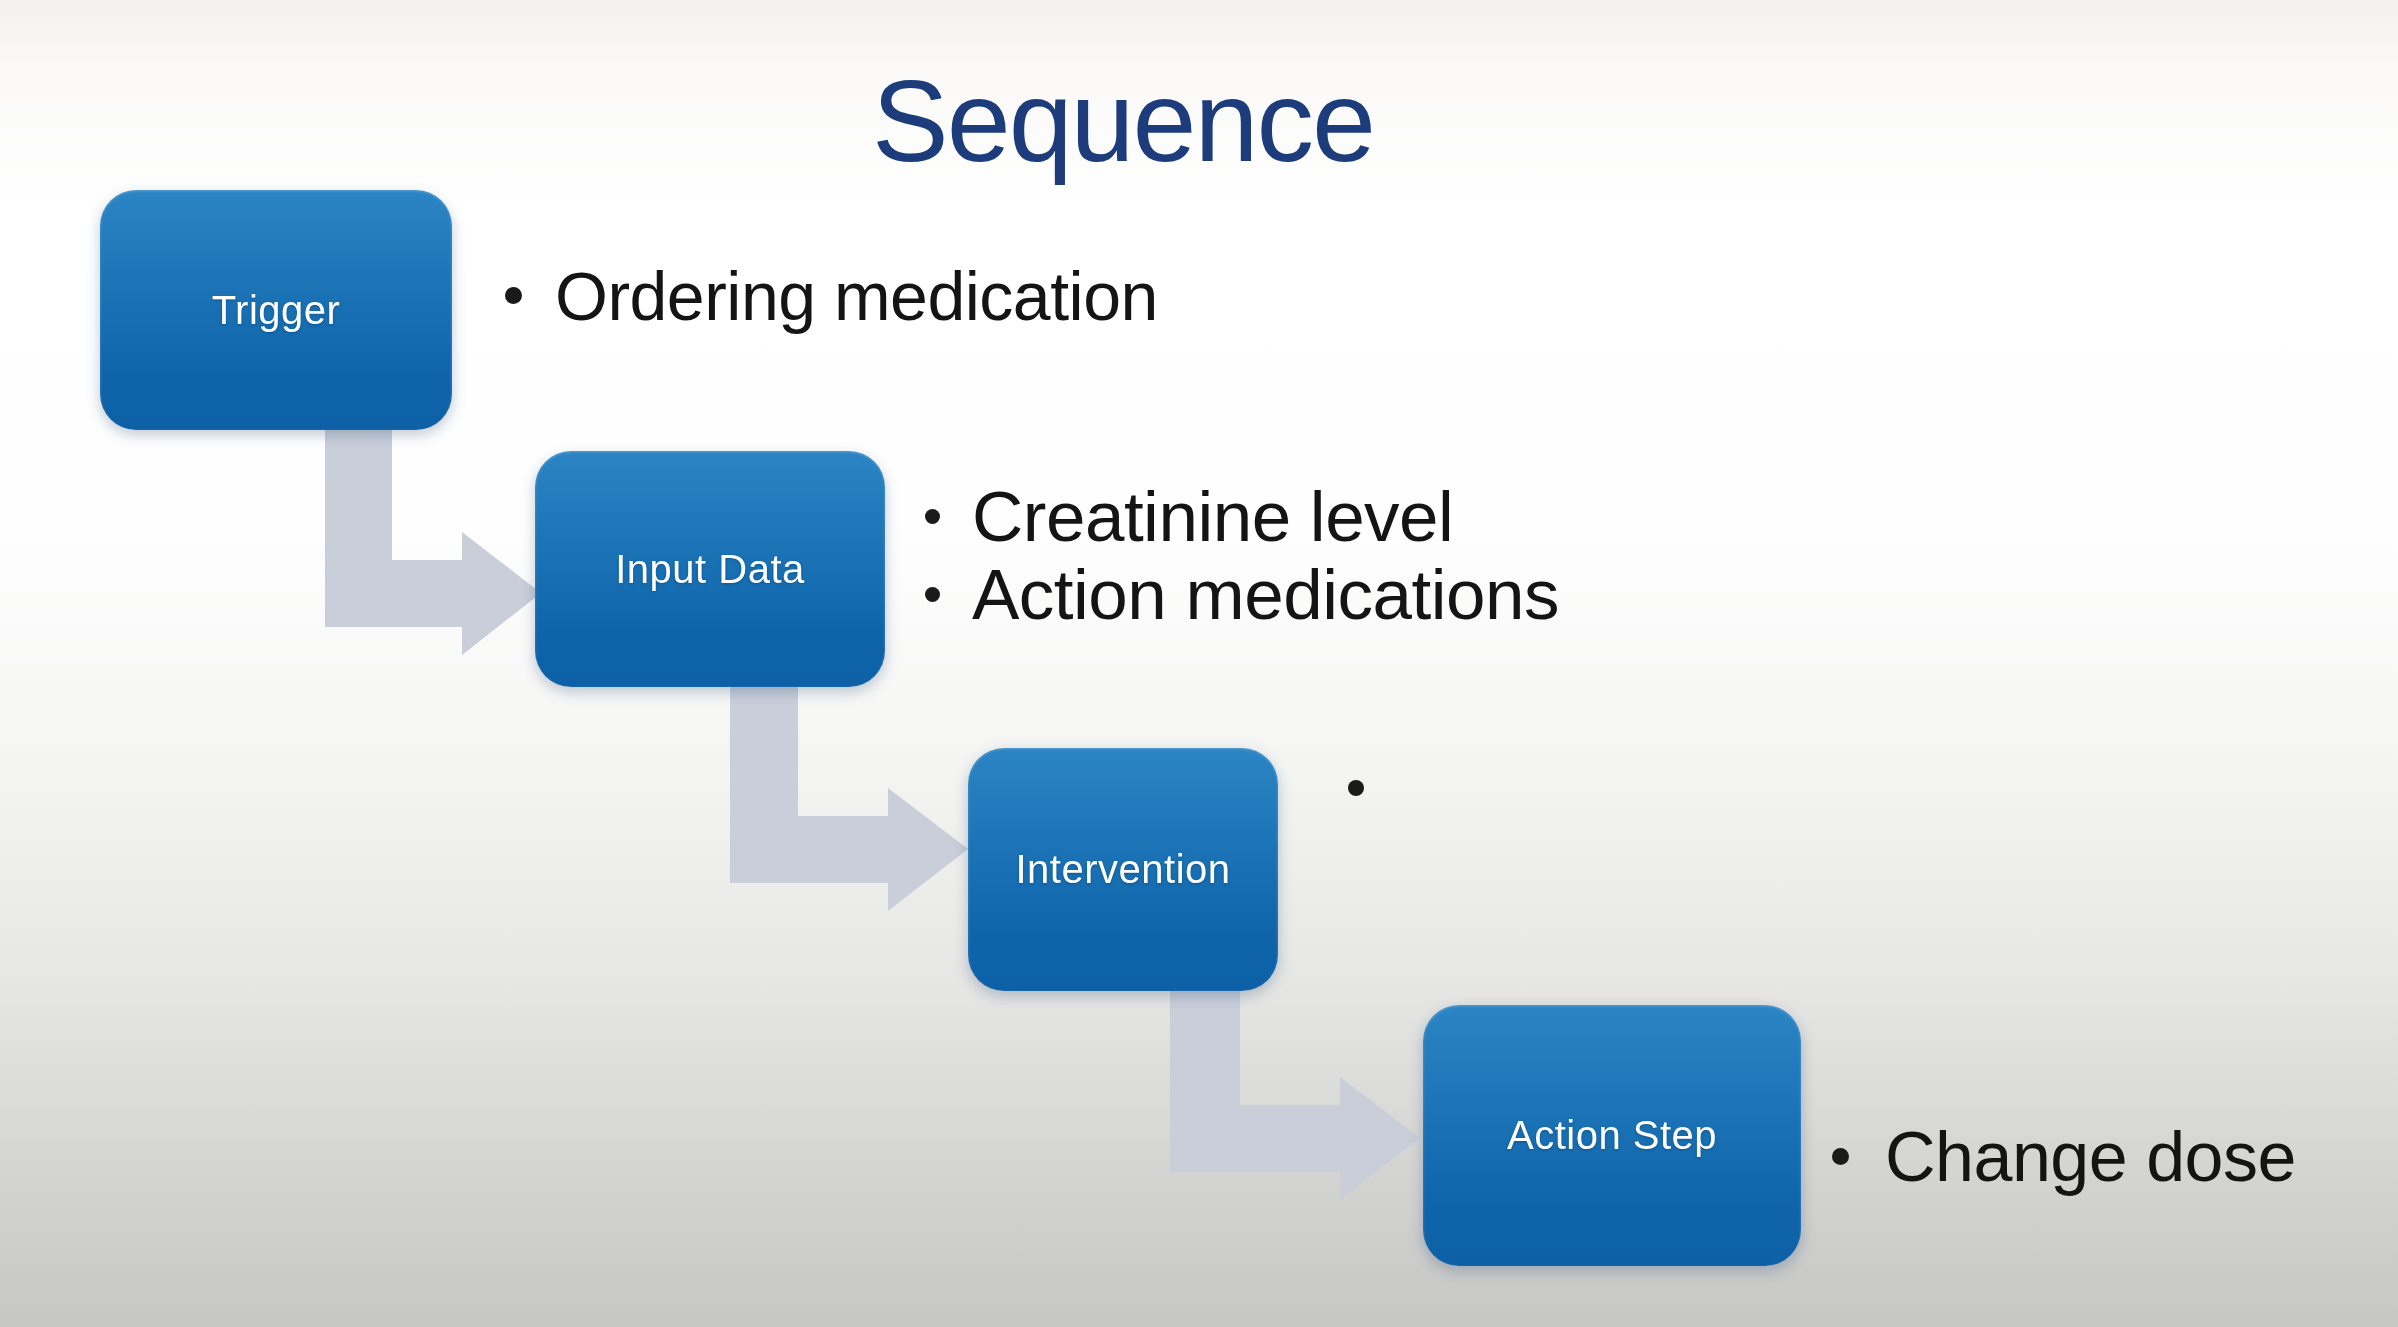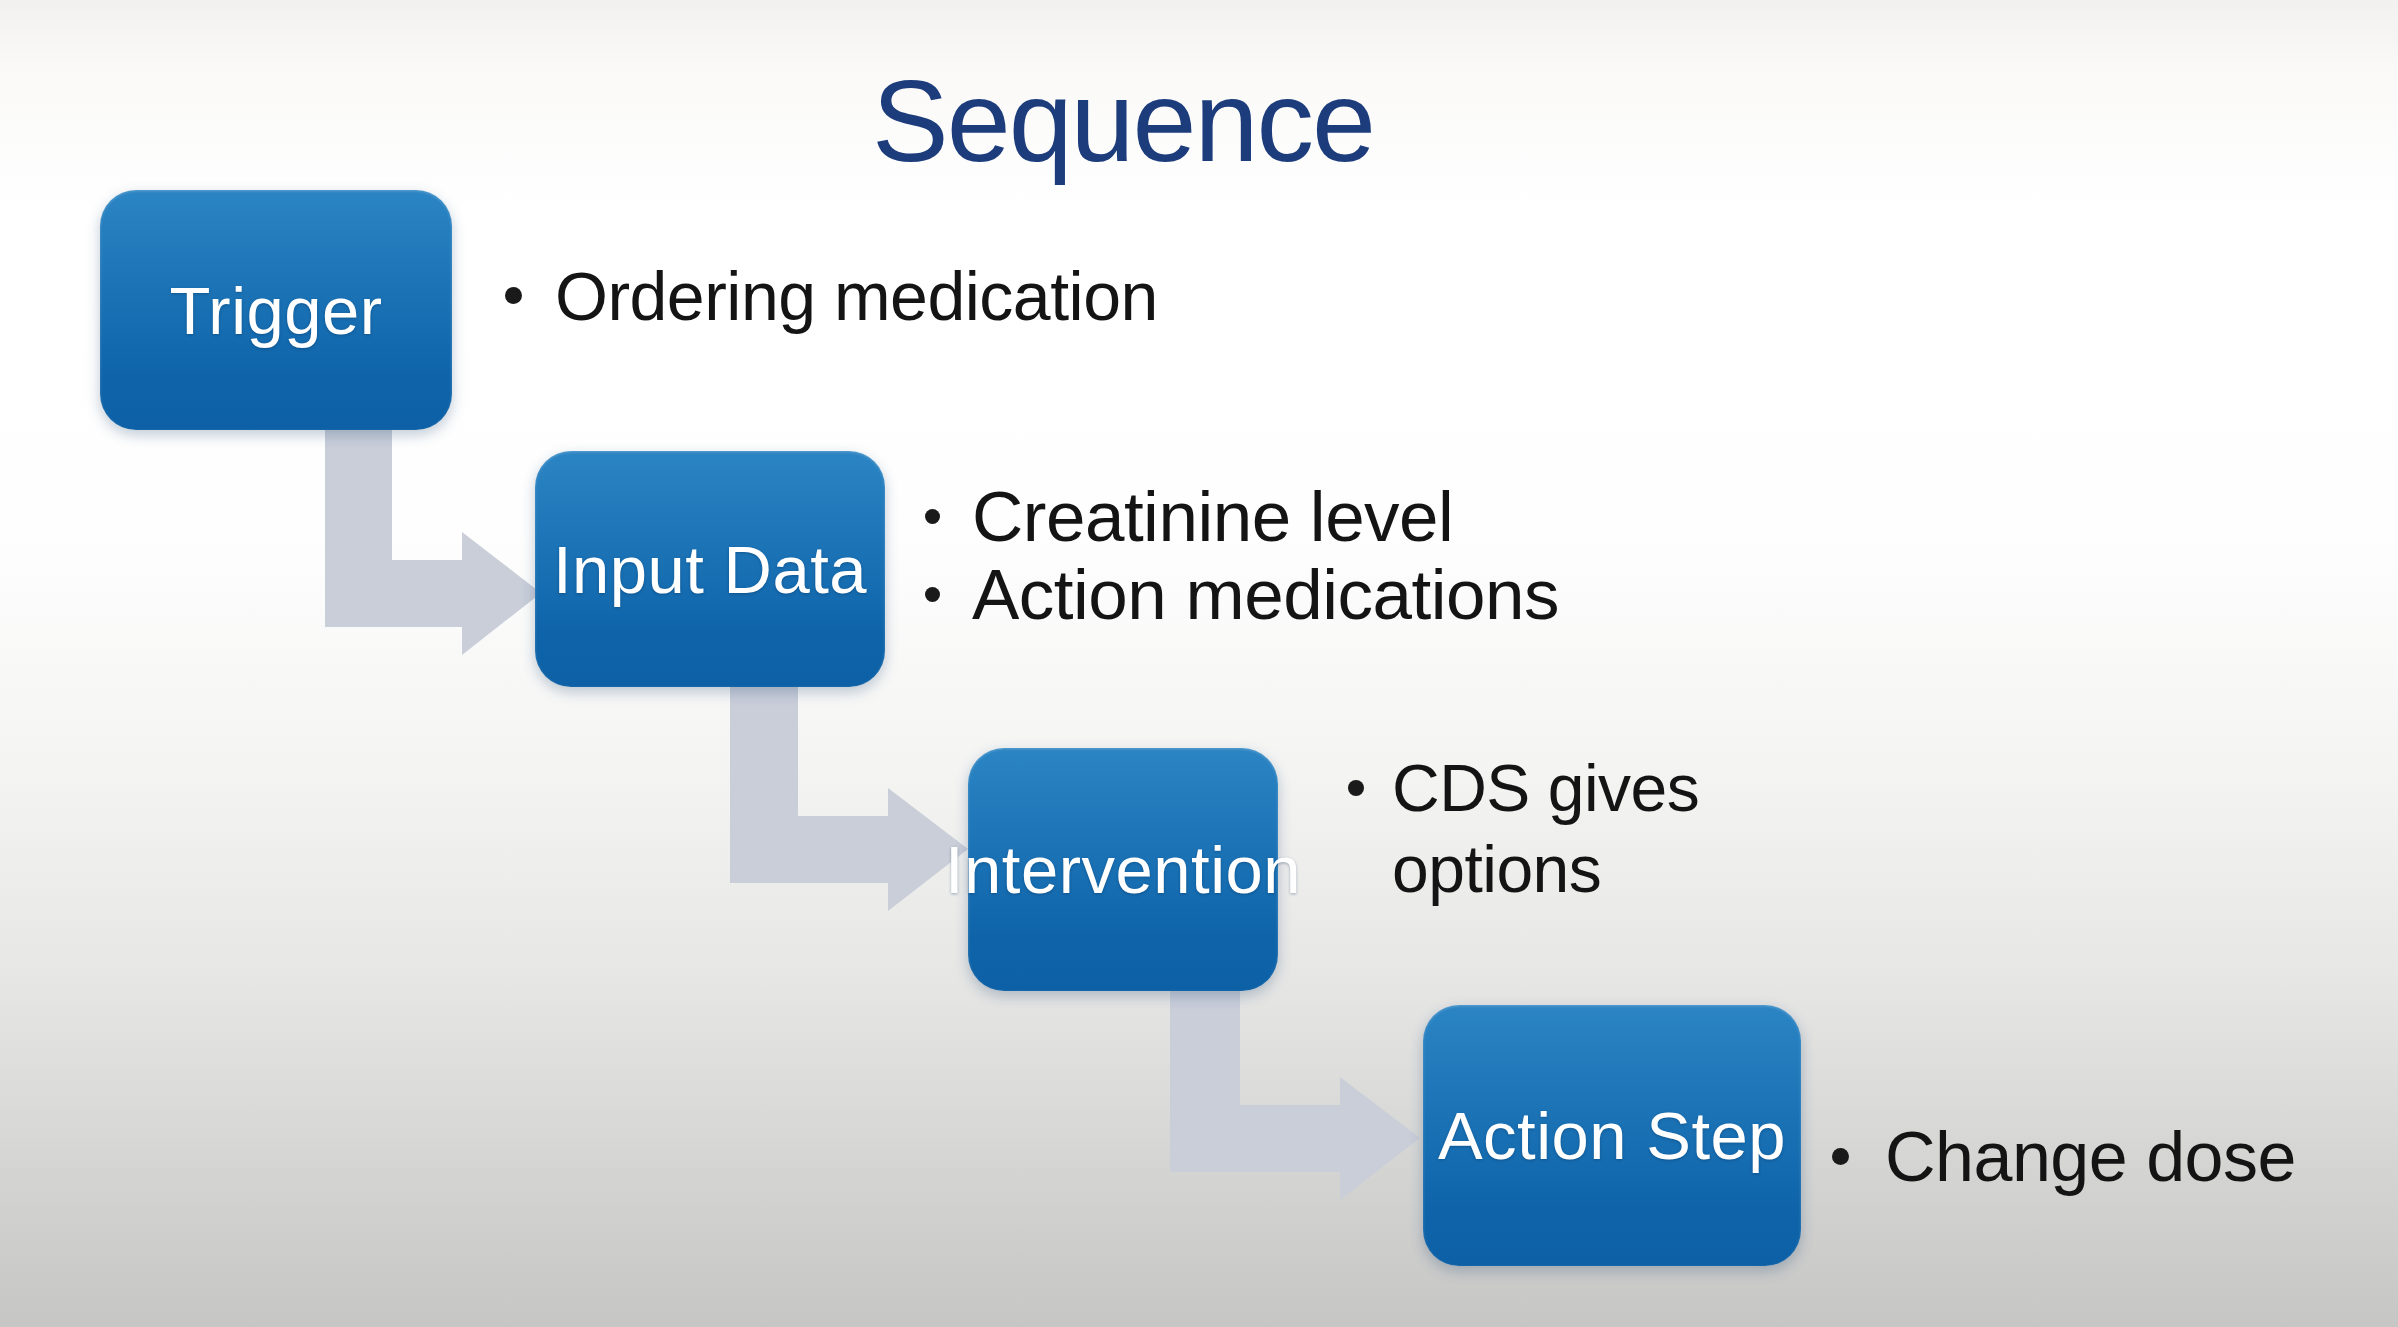--- a/index.html
+++ b/index.html
@@ -49,21 +49,21 @@
     display: flex;
     align-items: center;
     justify-content: center;
     border-radius: 36px;
     background: linear-gradient(180deg, #2b84c3 0%, #1a72b5 45%, #0f64a9 78%, #0d60a5 100%);
     box-shadow: 0 5px 14px rgba(30, 70, 110, 0.28),
                 inset 0 1px 3px rgba(255, 255, 255, 0.25);
   }
   .flow-box .label {
     color: #ffffff;
-    font-size: 67px;
+    font-size: 40px;
     font-weight: 400;
     letter-spacing: 0.5px;
     text-shadow: 0 1px 3px rgba(0, 40, 80, 0.35);
     white-space: nowrap;
   }
   .box-trigger      { left: 100px;  top: 190px;  width: 352px; height: 240px; }
   .box-input-data   { left: 535px;  top: 451px;  width: 350px; height: 236px; }
   .box-intervention { left: 968px;  top: 748px;  width: 310px; height: 243px; }
   .box-action-step  { left: 1423px; top: 1005px; width: 378px; height: 261px; }
 
@@ -145,21 +145,20 @@
     </li>
     <li>
       <span class="dot"></span>
       <span class="txt">Action medications</span>
     </li>
   </ul>
 
   <ul class="bullets bullets-intervention">
     <li>
       <span class="dot"></span>
-      <span class="txt">CDS gives options</span>
     </li>
   </ul>
 
   <ul class="bullets bullets-action-step">
     <li>
       <span class="dot"></span>
       <span class="txt">Change dose</span>
     </li>
   </ul>
 

